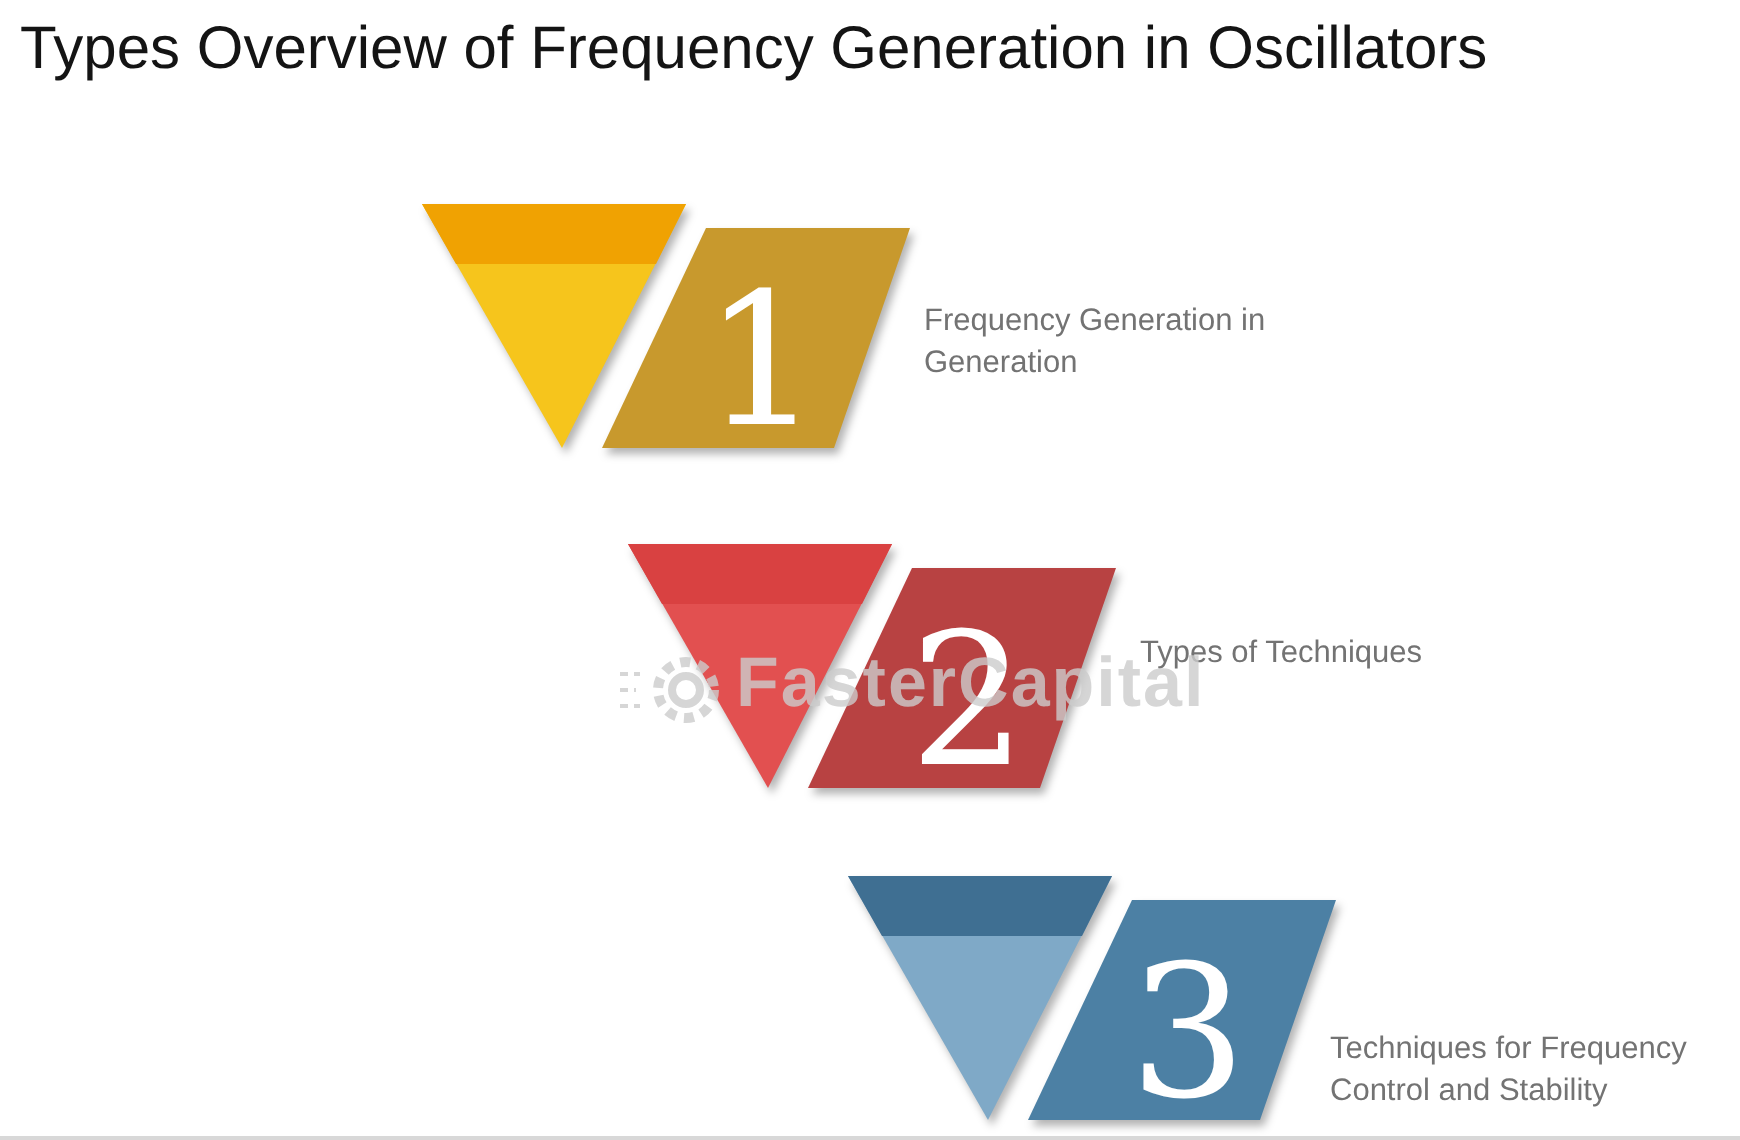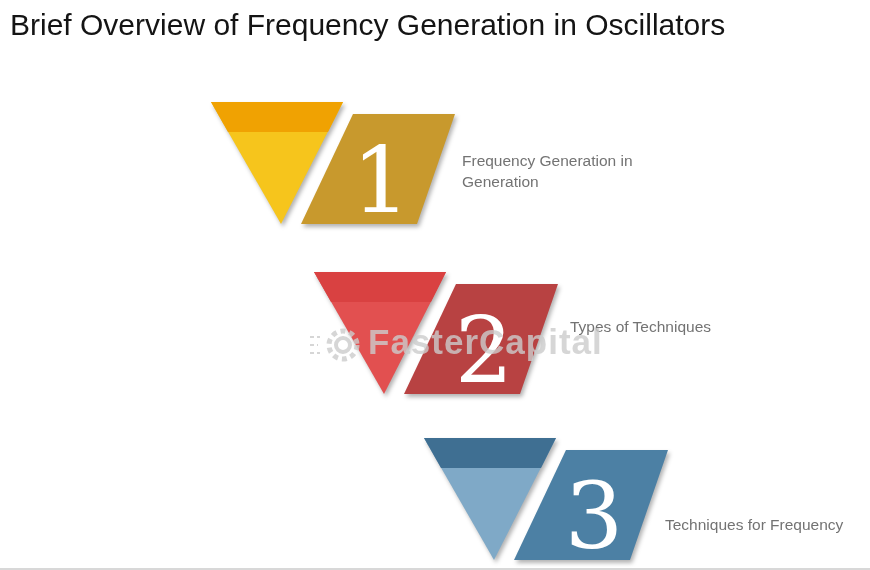--- a/index.html
+++ b/index.html
@@ -61,21 +61,21 @@
     left: 0; right: 0; bottom: 0;
     height: 2px;
     background: #d8d8d8;
   }
 </style>
 </head>
 <body>
 
 <div class="canvas">
 
-  <div class="title">Brief Overview of Frequency Generation in Oscillators</div>
+  <div class="title">Types Overview of Frequency Generation in Oscillators</div>
 
   <div class="step" style="left:203px; top:100px;">
     <svg class="step-svg" width="258" height="130" viewBox="0 0 258 130">
       <polygon points="150,14 252,14 214,124 98,124" fill="#C8992D"></polygon>
       <polygon points="8,2 140,2 78,124" fill="#F6C51C"></polygon>
       <polygon points="8,2 140,2 125,32 25,32" fill="#F0A202"></polygon>
       <text class="step-num" x="178" y="112" text-anchor="middle" fill="#ffffff">1</text>
     </svg>
   </div>
   <div class="step-label" style="left:462px; top:150px;">
@@ -98,20 +98,21 @@
   <div class="step" style="left:416px; top:436px;">
     <svg class="step-svg" width="258" height="130" viewBox="0 0 258 130">
       <polygon points="150,14 252,14 214,124 98,124" fill="#4C80A4"></polygon>
       <polygon points="8,2 140,2 78,124" fill="#7FA9C7"></polygon>
       <polygon points="8,2 140,2 125,32 25,32" fill="#3F6F92"></polygon>
       <text class="step-num" x="178" y="112" text-anchor="middle" fill="#ffffff">3</text>
     </svg>
   </div>
   <div class="step-label" style="left:665px; top:478px;margin-top:36px;">
     <div>Techniques for Frequency</div>
+    <div>Control and Stability</div>
   </div>
 
   <div class="watermark">
     <svg width="52" height="46" viewBox="0 0 52 46">
       <line x1="0" y1="15" x2="10" y2="15" stroke="#cccccc" stroke-width="2" stroke-dasharray="4 3"></line>
       <line x1="0" y1="23" x2="8" y2="23" stroke="#cccccc" stroke-width="2" stroke-dasharray="4 3"></line>
       <line x1="0" y1="31" x2="10" y2="31" stroke="#cccccc" stroke-width="2" stroke-dasharray="4 3"></line>
       <circle cx="33" cy="23" r="14" fill="none" stroke="#cccccc" stroke-width="5" stroke-dasharray="5 4"></circle>
       <circle cx="33" cy="23" r="7" fill="none" stroke="#cccccc" stroke-width="4"></circle>
     </svg>

